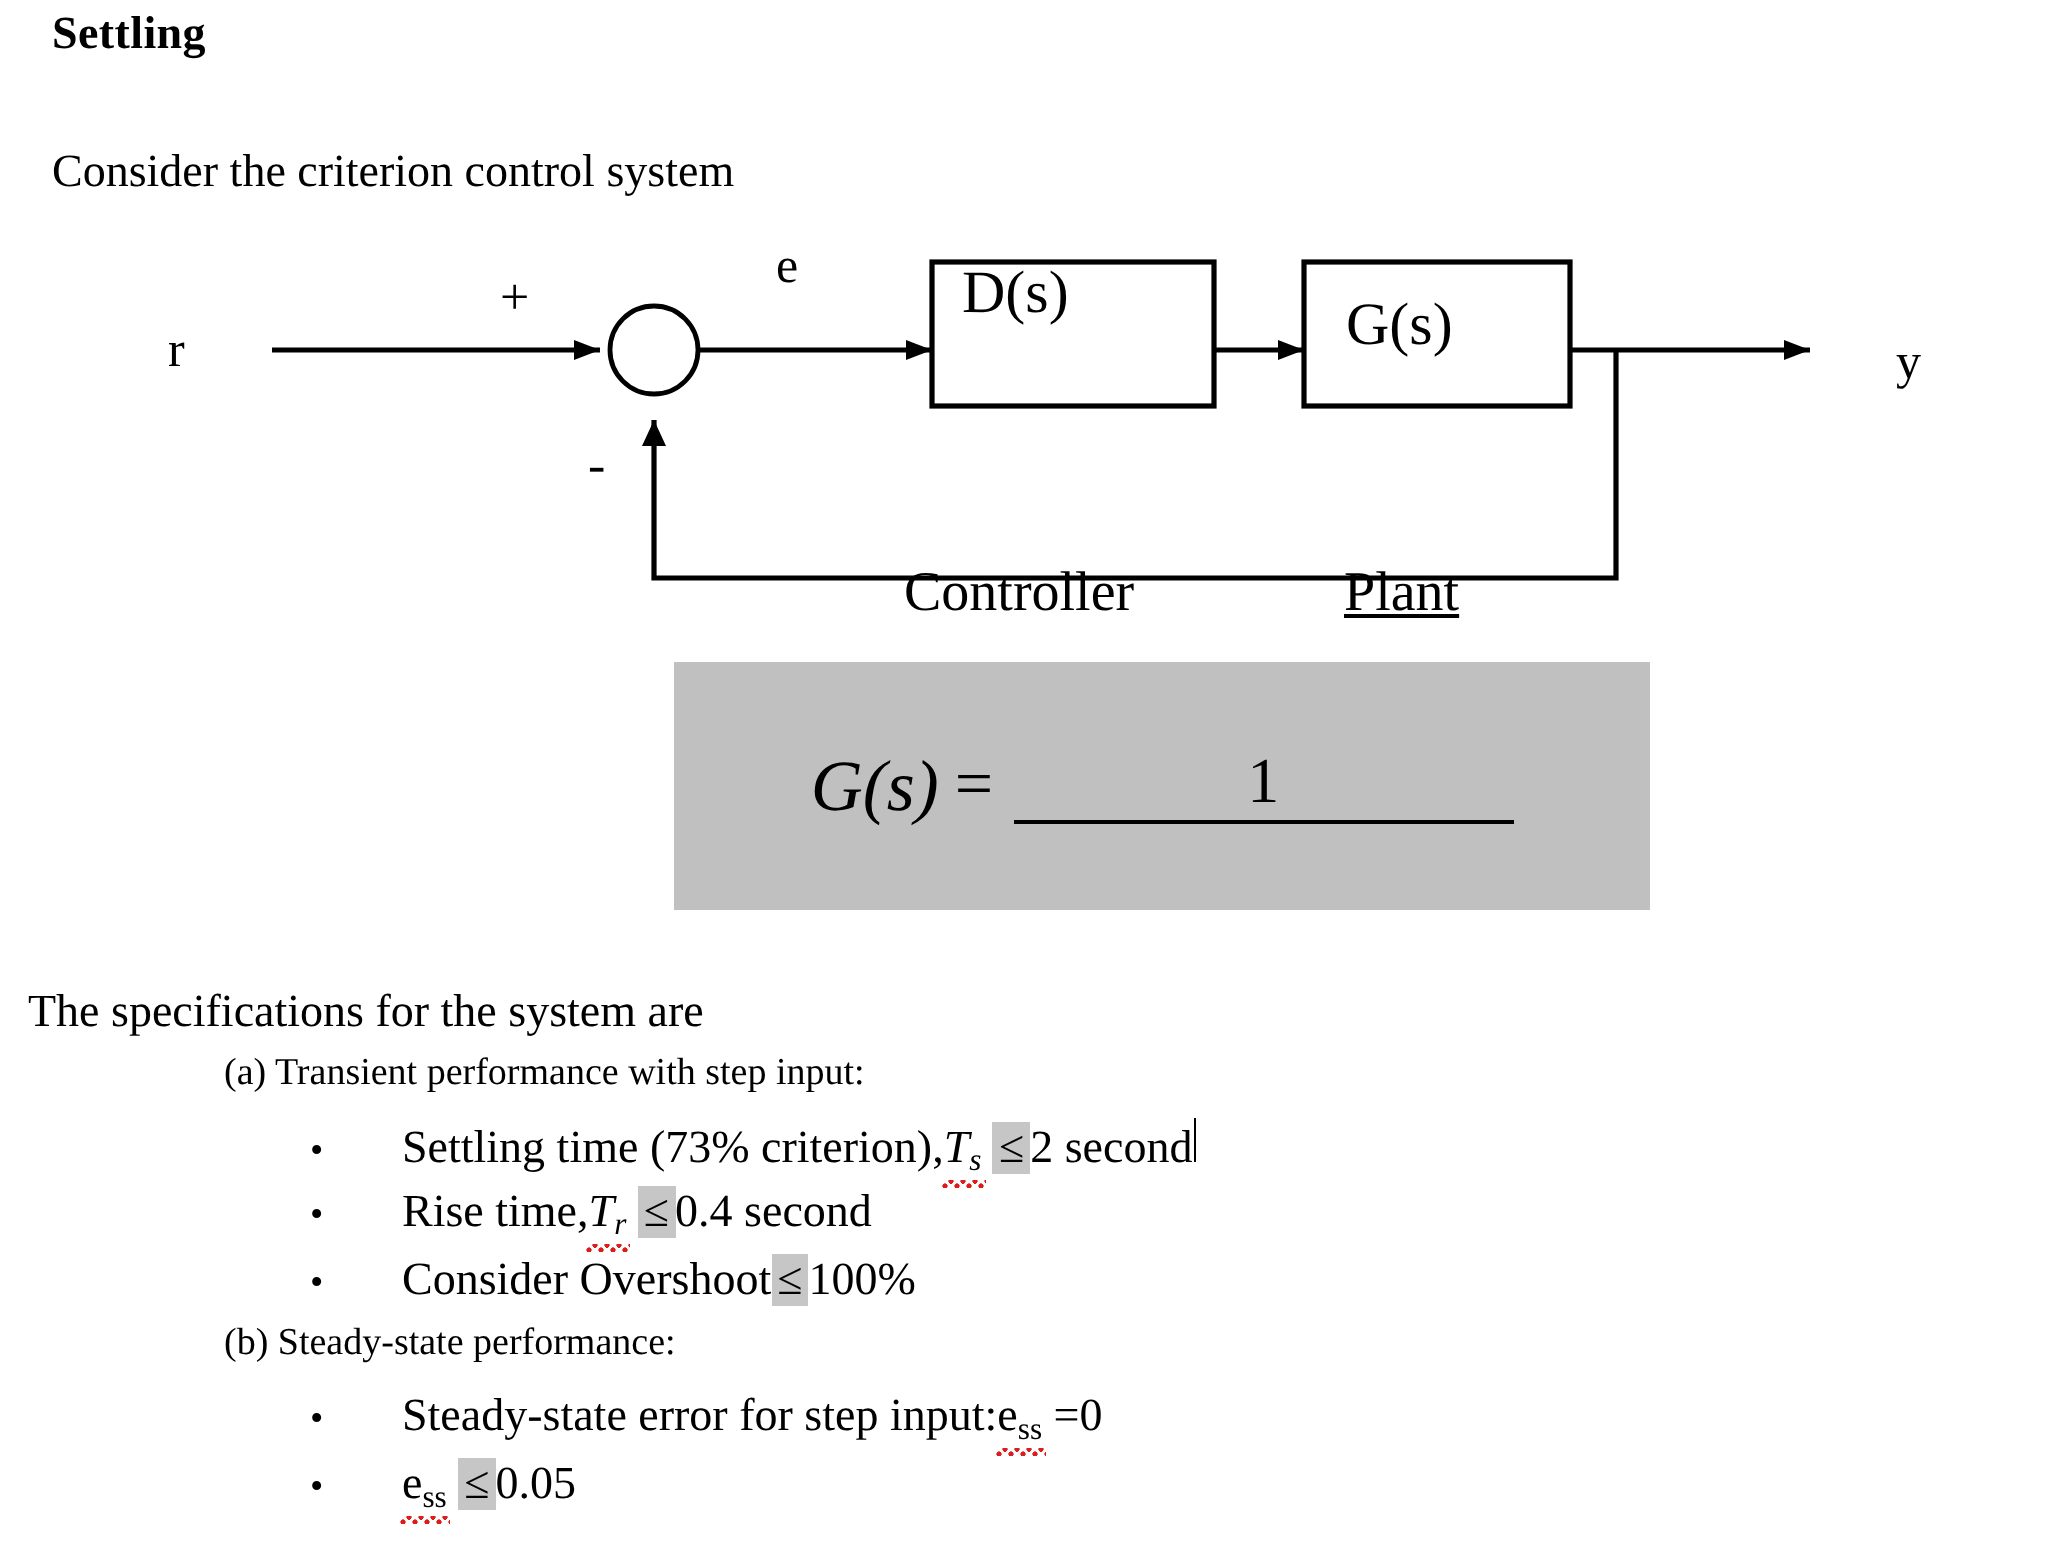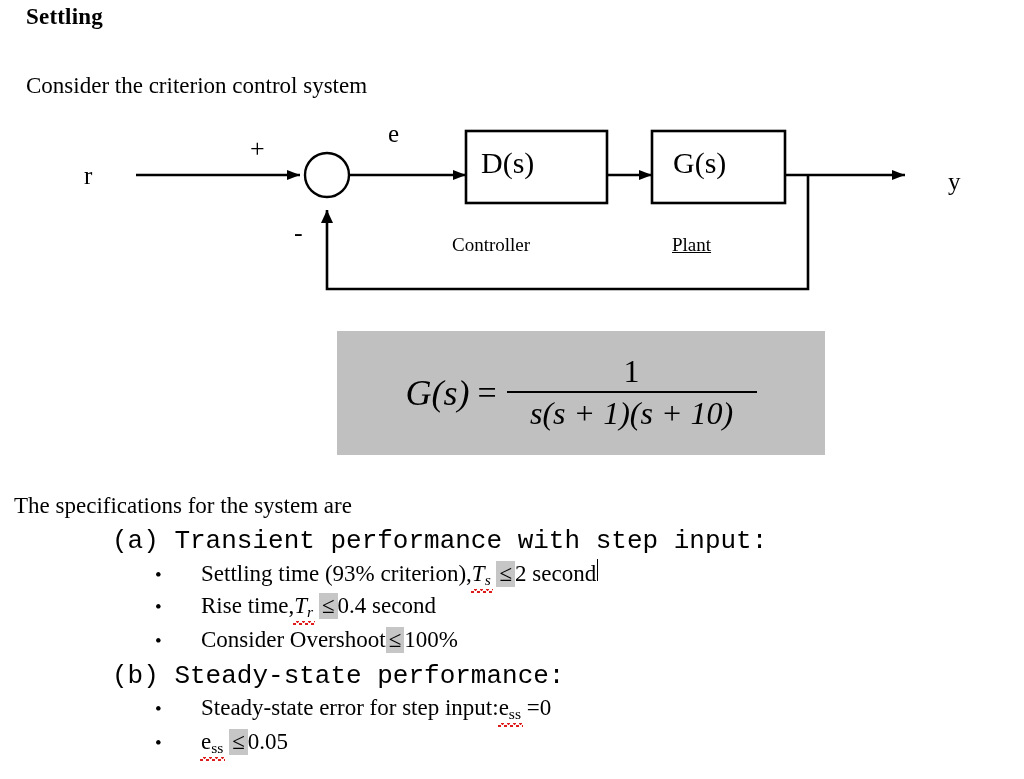--- a/index.html
+++ b/index.html
@@ -45,21 +45,21 @@
     height: 200px;
   }
   #diagram svg { display: block; }
   .diag-label {
     position: absolute;
     font-family: "Liberation Serif", "DejaVu Serif", serif;
     font-size: 25px;
     color: #000;
     white-space: nowrap;
   }
-  .diag-label.small { font-size: 19px; }
+  .diag-label.small { font-size: 28px; margin-top: 47px; }
   .diag-label.sign { font-size: 26px; font-weight: normal; }
   .blocklabel {
     position: absolute;
     font-size: 30px;
     white-space: nowrap;
   }
 
   
   #equation-box {
     left: 337px;
@@ -107,23 +107,22 @@
     font-size: 32px;
     font-style: italic;
     padding-top: 4px;
     white-space: nowrap;
   }
 
   
   .list-a {
     position: absolute;
     left: 112px;
-    font-size: 26px;
-    white-space: nowrap;
-    font-family: Liberation Mono, monospace;
+    font-size: 19px;
+    white-space: nowrap;
   }
   .bullet-row {
     position: absolute;
     left: 155px;
     font-size: 23px;
     white-space: nowrap;
     display: flex;
     align-items: baseline;
   }
   .bullet-dot {
@@ -211,48 +210,47 @@
   <div class="diag-label" style="left:84px; top:52px;">r</div>
 
   <div class="diag-label" style="left:948px; top:58px;">y</div>
 
   <div class="diag-label" style="left:388px; top:10px;">e</div>
 
   <div class="diag-label sign" style="left:250px; top:24px;">+</div>
 
   <div class="diag-label sign" style="left:294px; top:108px;">-</div>
 
-  <div class="blocklabel" style="left:481px; top:36px;">D(s)</div>
+  <div class="blocklabel" style="left:481px; top:20px;">D(s)</div>
 
   <div class="blocklabel" style="left:673px; top:36px;">G(s)</div>
 
   <div class="diag-label small" style="left:452px; top:124px;">Controller</div>
 
   <div class="diag-label small" style="left:672px; top:124px;text-decoration:underline;">Plant</div>
 </div>
 
 <div class="abs" id="equation-box">
   <div class="eq-inner">
     <span class="eq-lhs">G(s)</span>
     <span class="eq-eq">=</span>
     <span class="frac">
       <span class="num">1</span>
       <span class="bar"></span>
-      <span class="den"><span>s</span><span>(s + 1)(s + 10)</span></span>
     </span>
   </div>
 </div>
 
 <div class="abs" id="specs-intro">The specifications for the system are</div>
 
 <div class="list-a" style="top:526px;">(a) Transient performance with step input:</div>
 
 <div class="bullet-row" style="top:559px;">
   <span class="bullet-dot">•</span>
-  <span>Settling time (93% criterion), </span>
+  <span>Settling time (73% criterion), </span>
   <span class="sq"><span class="var">T</span><span class="var sub">s</span></span>
   <span>&nbsp;</span>
   <span class="hl">≤</span>
   <span> 2 second</span>
   <span class="caret"></span>
 </div>
 
 <div class="bullet-row" style="top:593px;">
   <span class="bullet-dot">•</span>
   <span>Rise time, </span>

